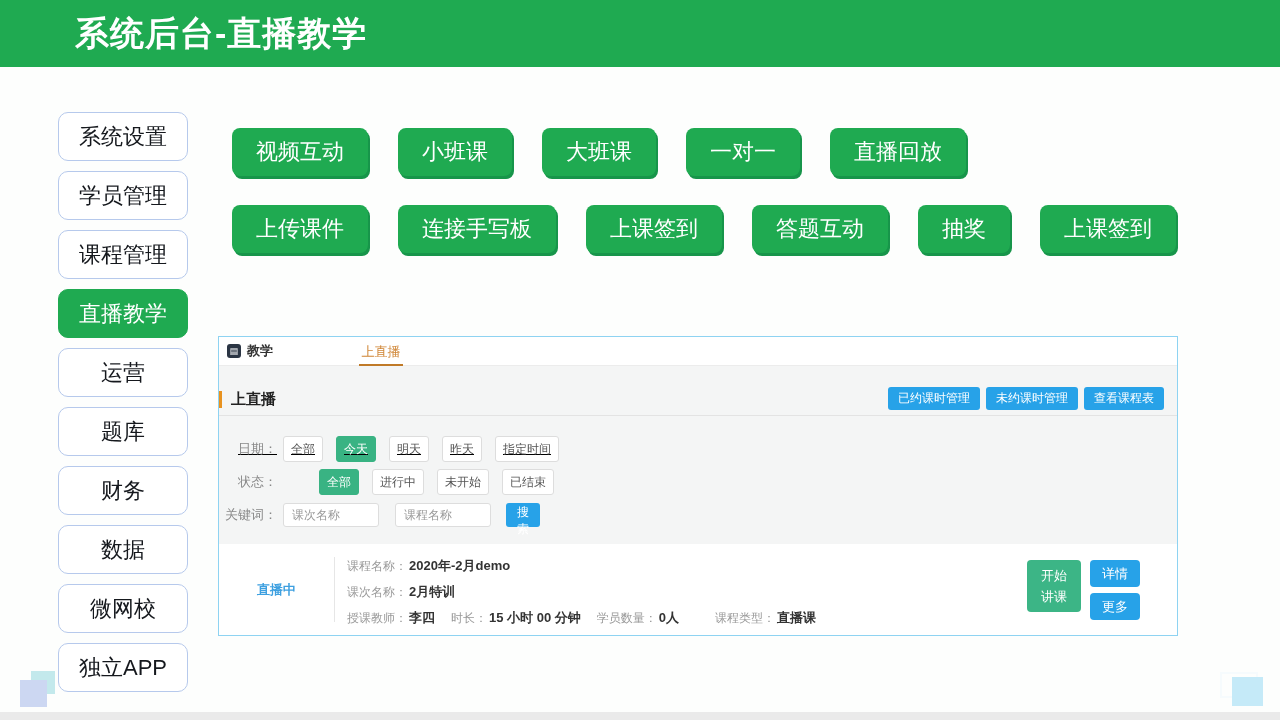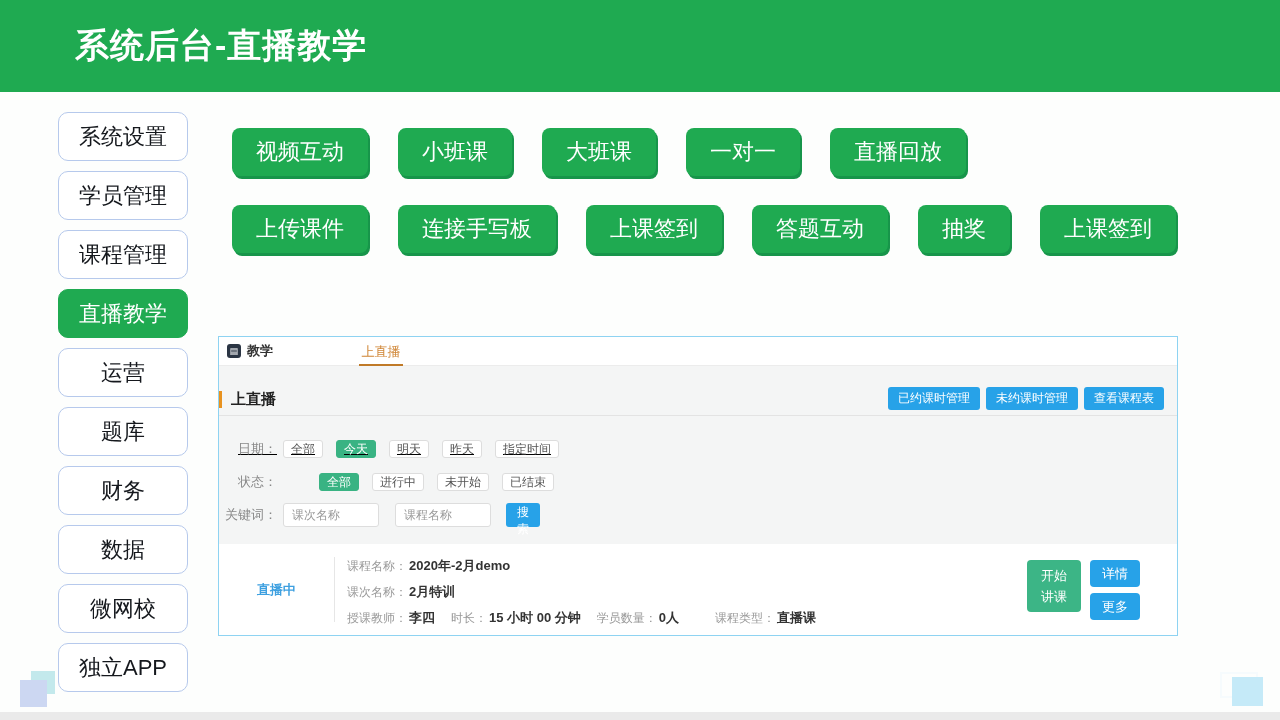--- a/index.html
+++ b/index.html
@@ -4,21 +4,21 @@
 <style>
   * { box-sizing: border-box; }
   html,body { margin:0; padding:0; }
   body {
     width:1280px; height:720px; position:relative; overflow:hidden;
     background:#fdfefd; font-family:"Liberation Sans", sans-serif;
   }
 
   
   .header {
-    position:absolute; left:0; top:0; width:1280px; height:92px;
+    position:absolute; left:0; top:0; width:1280px; height:67px;
     background:#1faa51; display:flex; align-items:center; padding-left:75px;
   }
   .header-title { color:#fff; font-size:34px; font-weight:700; letter-spacing:1px; }
 
   
   .sidebar { position:absolute; left:58px; top:112px; width:130px;
     display:flex; flex-direction:column; gap:10px; }
   .side-item {
     height:49px; background:#fff; border:1px solid #b6c9ec; border-radius:10px;
     display:flex; align-items:center; justify-content:center;
@@ -68,21 +68,21 @@
     border-radius:3px; font-size:12px; font-family:inherit; cursor:pointer;
   }
 
   .divider { position:absolute; left:0; right:0; top:78px; height:1px; background:#e3e3e3; }
 
   .filter-row { position:absolute; left:6px; height:24px; display:flex; align-items:center; }
   .filter-row.r1 { top:100px;text-decoration:underline; } .filter-row.r2 { top:133px;gap:36px; } .filter-row.r3 { top:166px; }
   .filter-label { width:52px; text-align:right; font-size:13px; color:#888; margin-right:6px; flex:0 0 auto; }
   .chips { display:flex; gap:13px; align-items:center; }
   .chip {
-    height:18px; padding:0 7px; min-width:33px; background:#fff; border:1px solid #ddd;
+    height:26px; padding:0 7px; min-width:33px; background:#fff; border:1px solid #ddd;
     border-radius:3px; font-size:12px; color:#555; font-family:inherit;
     display:flex; align-items:center; justify-content:center; cursor:pointer;
   }
   .chip.selected { background:#39b383; border-color:#39b383; color:#fff; }
   .kw-input {
     width:96px; height:24px; border:1px solid #ddd; border-radius:3px;
     font-size:12px; padding:0 8px; color:#333; font-family:inherit; background:#fff;
   }
   .kw-input + .kw-input { margin-left:16px; }
   .kw-input::placeholder { color:#999; }

